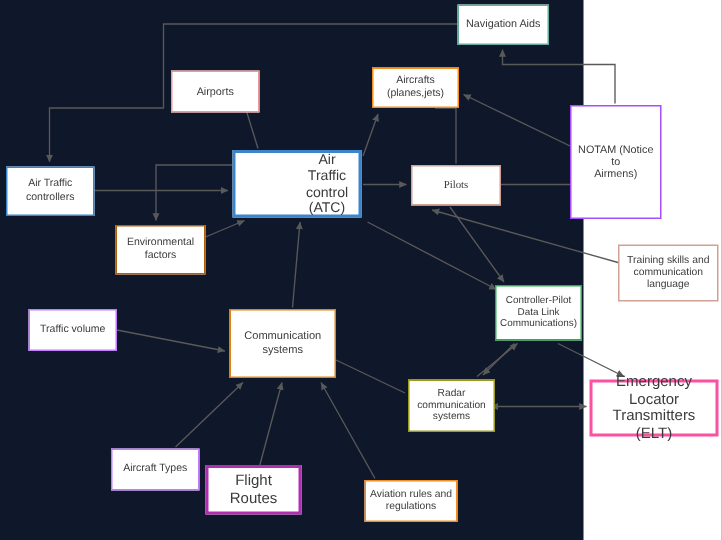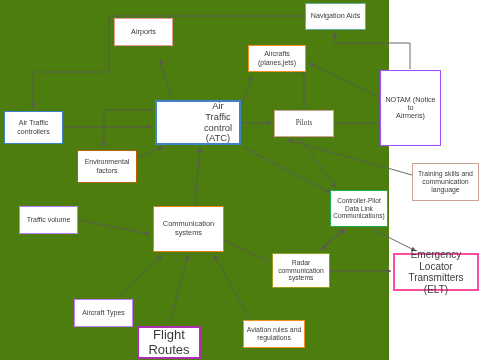--- a/index.html
+++ b/index.html
@@ -10,21 +10,21 @@
   body {
     width: 481px;
     height: 360px;
     font-family: "Liberation Sans", sans-serif;
     overflow: hidden;
   }
   #diagram-canvas {
     position: relative;
     width: 389px;
     height: 360px;
-    background: #4d7c0f;
+    background: #0f172a;
   }
   svg.edge-layer {
     position: absolute;
     left: 0;
     top: 0;
     width: 481px;
     height: 360px;
   }
   .node {
     position: absolute;
@@ -84,21 +84,21 @@
         <path d="M372,229 L416,251" fill="none" stroke="#595959" stroke-width="0.9" marker-end="url(#arrowhead)"></path>
         <path d="M332,271 L391,271" fill="none" stroke="#595959" stroke-width="0.9" marker-end="url(#arrowhead)" marker-start="url(#arrowhead-start)"></path>
         <path d="M343,229 L322,250" fill="none" stroke="#595959" stroke-width="0.9" marker-end="url(#arrowhead)"></path>
       </g>
   </svg>
 
   <div id="nodes-group">
       <div class="node" style="left: 305px; top: 3px; width: 61px; height: 27px; border-color: rgb(103, 171, 159); border-width: 1.6px; font-size: 7.2px; color: rgb(59, 59, 59);">
         <span class="node-label">Navigation Aids</span>
       </div>
-      <div class="node" style="left: 114px; top: 18px; width: 59px; height: 28px; border-color: rgb(234, 153, 153); border-width: 1.6px; font-size: 7.2px; color: rgb(59, 59, 59);">
+      <div class="node" style="left: 114px; top: 47px; width: 59px; height: 28px; border-color: rgb(234, 153, 153); border-width: 1.6px; font-size: 7.2px; color: rgb(59, 59, 59);">
         <span class="node-label">Airports</span>
       </div>
       <div class="node" style="left: 248px; top: 45px; width: 58px; height: 27px; border-color: rgb(245, 142, 34); border-width: 1.8px; font-size: 7px; color: rgb(59, 59, 59);">
         <span class="node-label">Aircrafts
 (planes,jets)</span>
       </div>
       <div class="node" style="left: 380px; top: 70px; width: 61px; height: 76px; border-color: rgb(166, 77, 255); border-width: 1.8px; font-size: 7.2px; color: rgb(59, 59, 59);">
         <span class="node-label">NOTAM (Notice to
 Airmens)</span>
       </div>
@@ -139,21 +139,21 @@
 communication
 systems</span>
       </div>
       <div class="node" style="left: 393px; top: 253px; width: 86px; height: 38px; border-color: rgb(255, 79, 163); border-width: 2.2px; font-size: 10px; color: rgb(59, 59, 59);">
         <span class="node-label">Emergency Locator
 Transmitters (ELT)</span>
       </div>
       <div class="node" style="left: 74px; top: 299px; width: 59px; height: 28px; border-color: rgb(194, 123, 255); border-width: 1.6px; font-size: 7px; color: rgb(59, 59, 59);">
         <span class="node-label">Aircraft Types</span>
       </div>
-      <div class="node" style="left: 137px; top: 326px; width: 64px; height: 33px; border-color: rgb(176, 47, 176); border-width: 2px; font-size: 13px; color: rgb(59, 59, 59);">
+      <div class="node" style="left: 137px; top: 310px; width: 64px; height: 33px; border-color: rgb(176, 47, 176); border-width: 2px; font-size: 10px; color: rgb(59, 59, 59);">
         <span class="node-label">Flight Routes</span>
       </div>
       <div class="node" style="left: 243px; top: 320px; width: 62px; height: 28px; border-color: rgb(245, 142, 34); border-width: 1.7px; font-size: 6.9px; color: rgb(59, 59, 59);">
         <span class="node-label">Aviation rules and
 regulations</span>
       </div>
     </div>
 
 </div>
 

